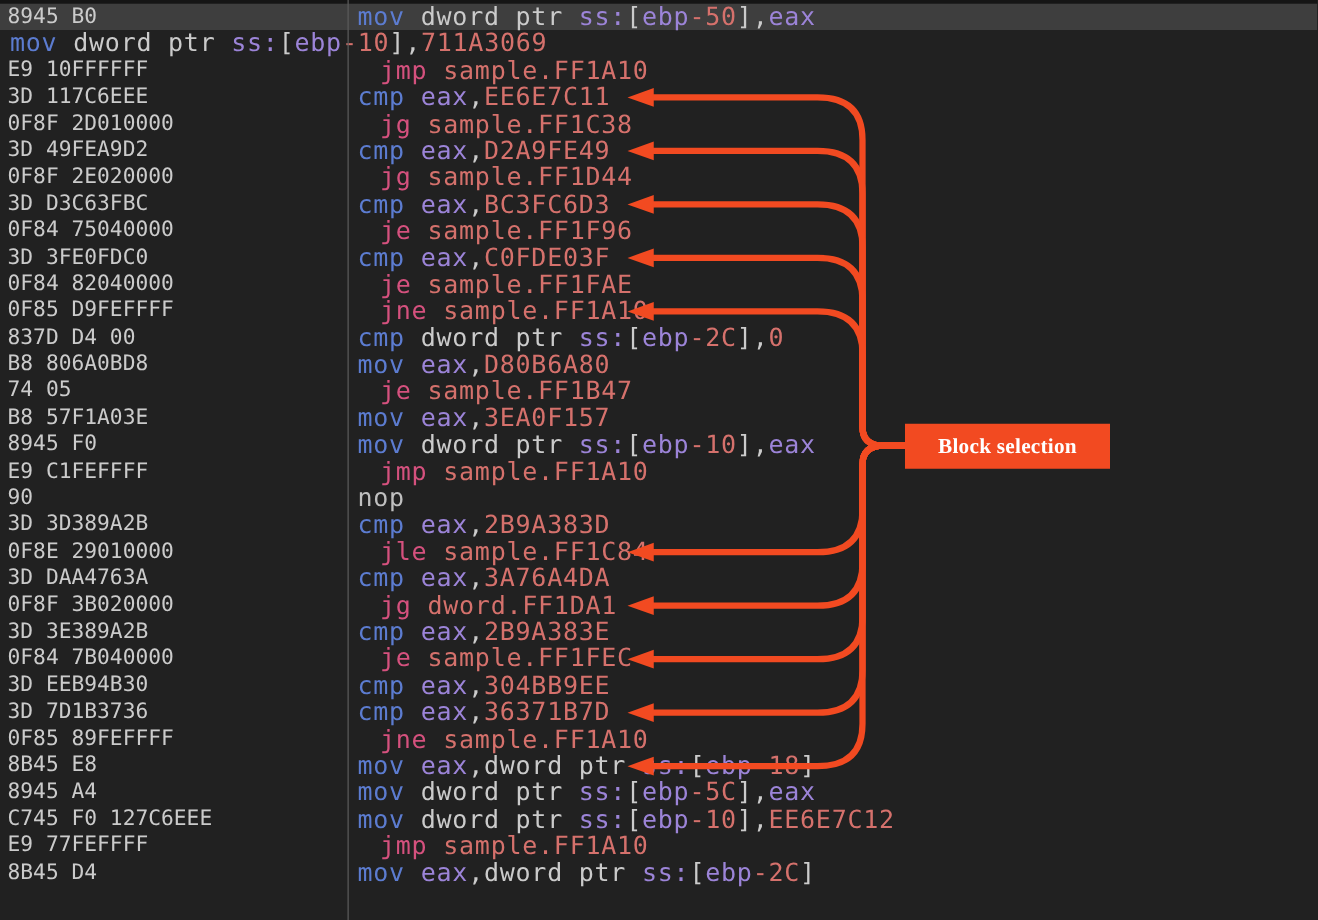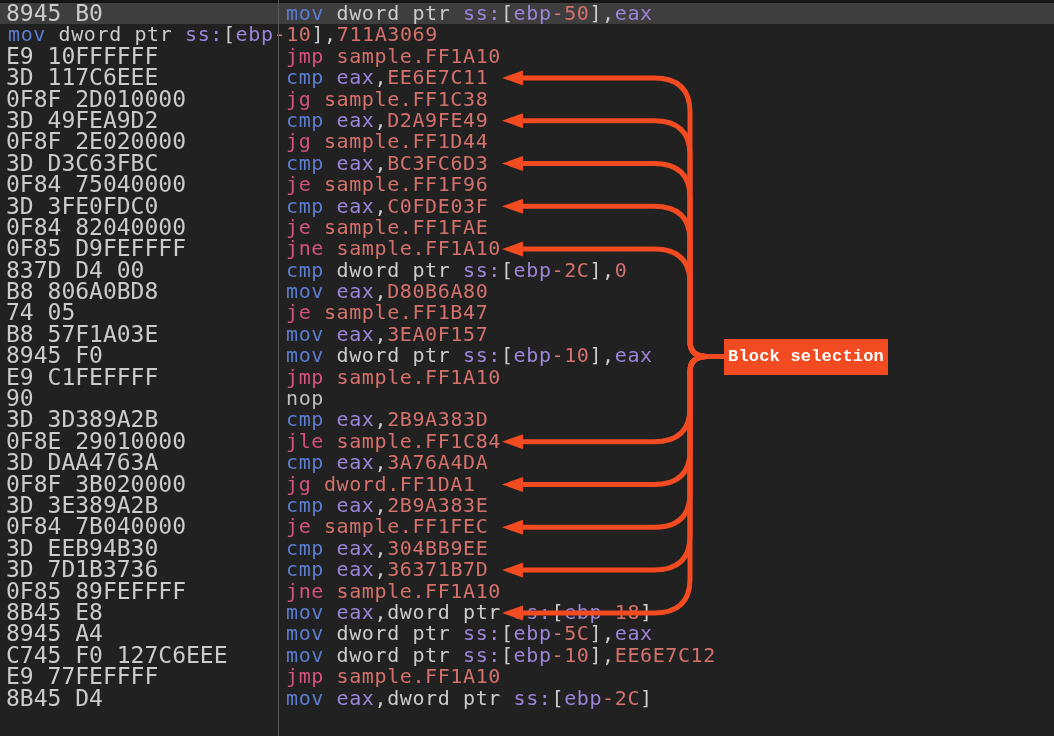--- a/index.html
+++ b/index.html
@@ -17,48 +17,48 @@
   #rows{position:absolute;left:0;top:3px;width:1054px;}
   .row{
     display:flex;
     height:21.4px;line-height:21.4px;
     white-space:pre;
   }
   .row.selected{background:var(--sel-bg,#3E3E3E);}
   .bytes{
     width:272px;flex:0 0 272px;
     padding-left:6px;
-    font-size:23px;
+    font-size:17px;
     color:var(--c-pl,#CBCBCB);
     overflow:hidden;
   }
   .instr{
     padding-left:8px;
     font-size:20px;
     letter-spacing:0.6px;
   }
   .divider{
     position:absolute;left:278px;top:0;width:1px;height:736px;
     background:#5A5A5A;z-index:3;
   }
   .tk-mn{color:var(--c-mn,#5C7CD0);}
-  .tk-jm{color:var(--c-jm,#D5517E);}
+  .tk-jm{color:var(--c-jm,#D5517E);margin-left:18px;}
   .tk-pl{color:var(--c-pl,#CBCBCB);}
   .tk-rg{color:var(--c-rg,#9C84D8);}
   .tk-nm{color:var(--c-nm,#D5716C);}
   .tk-gy{color:#BFBFBF;}
   #arrow-svg{
     position:absolute;left:0;top:0;width:1054px;height:736px;
     pointer-events:none;z-index:4;
   }
   #block-label{
     position:absolute;left:724px;top:339px;width:164px;height:36px;
     background:var(--accent,#F24A21);
     color:#FFFFFF;
-    font-family:Liberation Mono, monospace;
+    font-family:Liberation Serif, serif;
     font-weight:bold;font-size:17px;letter-spacing:0.2px;
     text-align:center;line-height:36px;
     z-index:5;
   }
 </style>
 </head>
 <body>
 
 <div id="screen">
   <div class="top-strip"></div>

